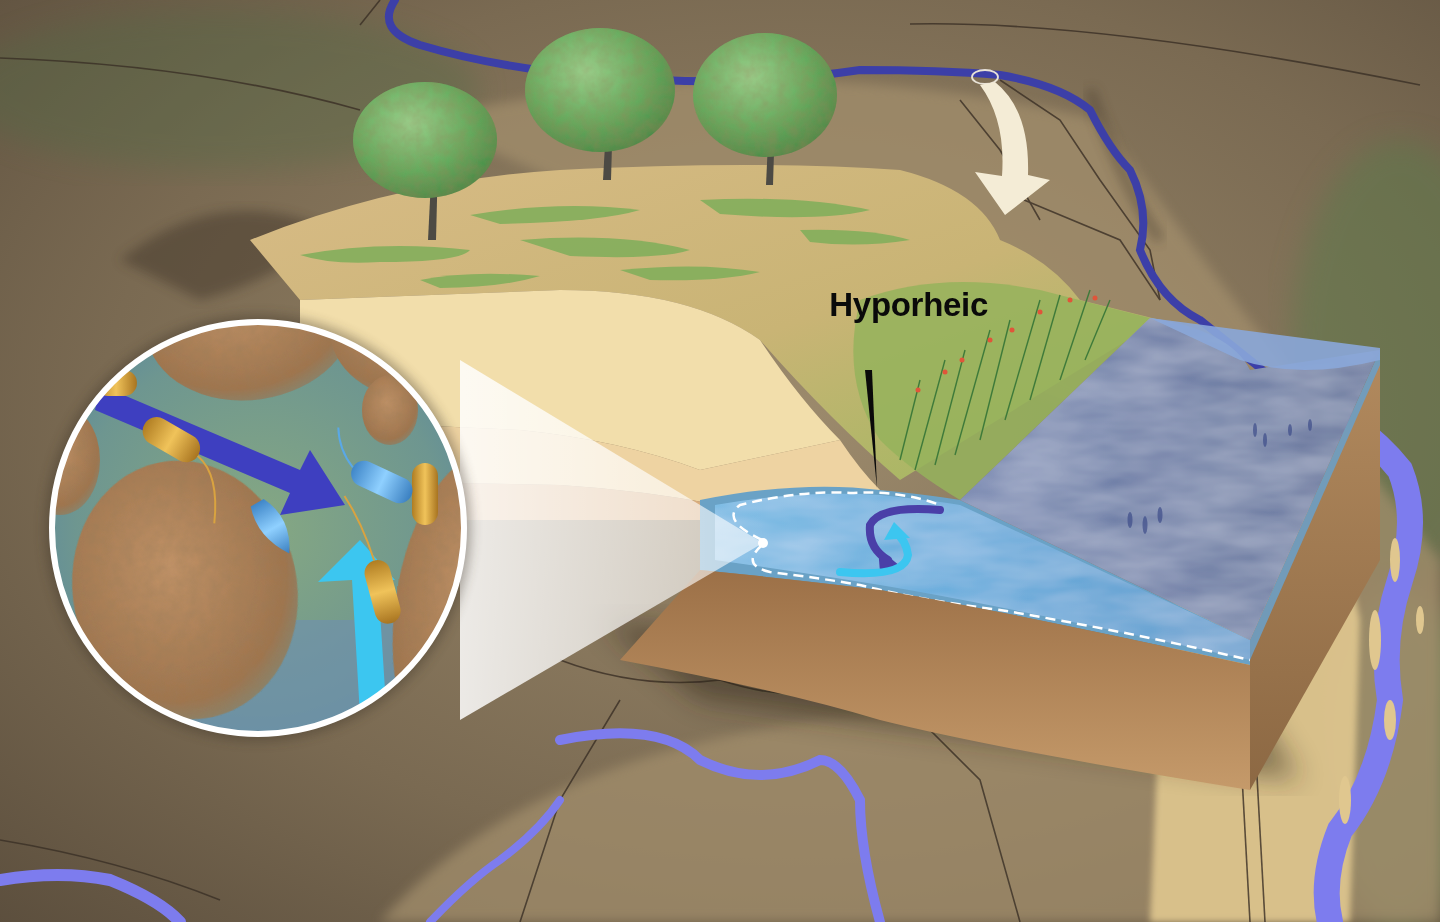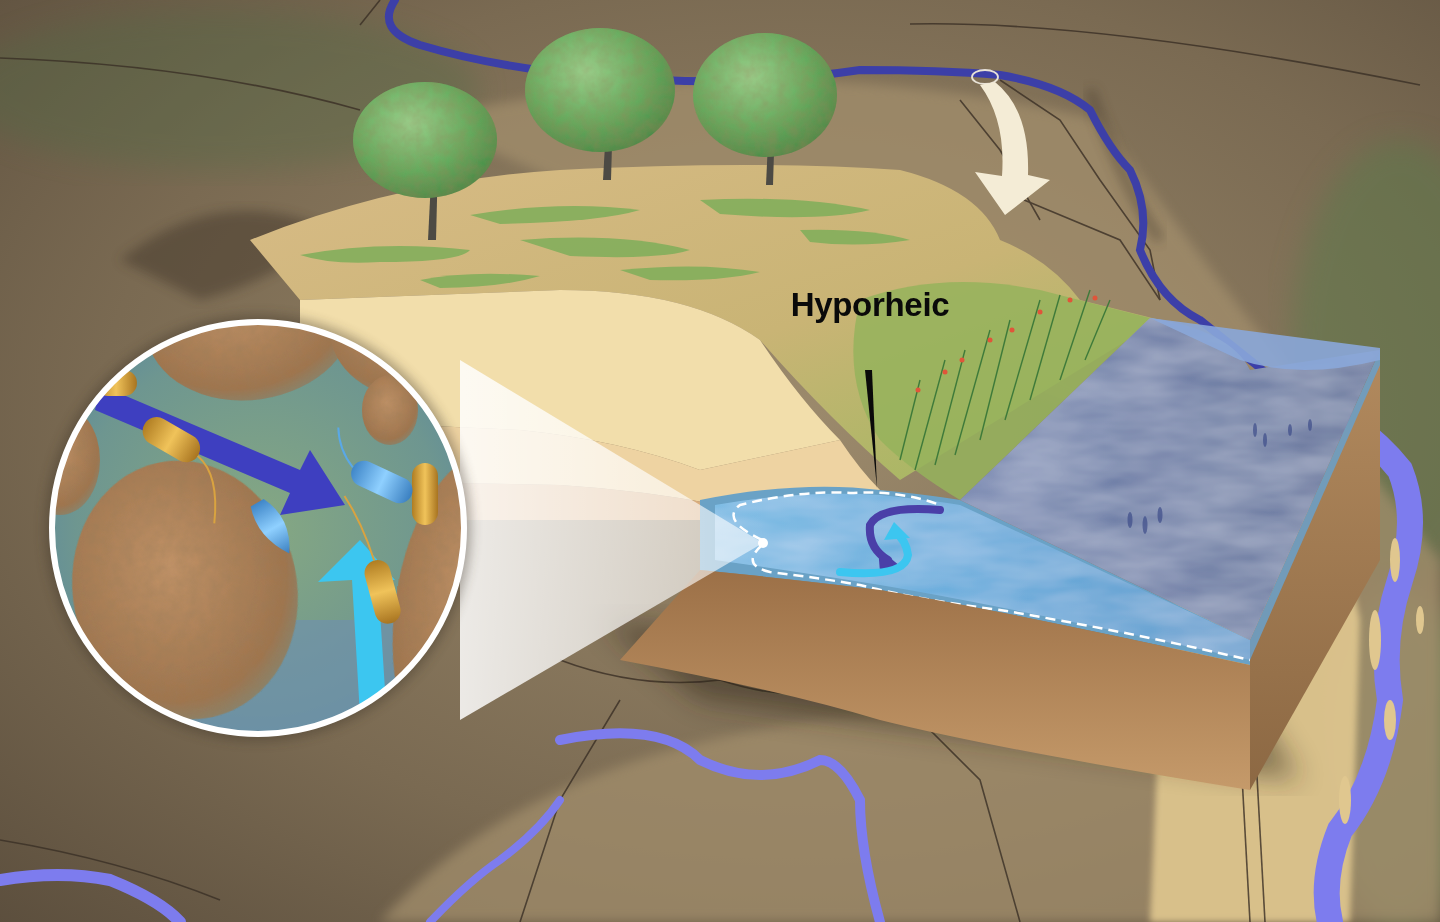--- a/index.html
+++ b/index.html
@@ -5,21 +5,21 @@
   html, body { margin: 0; padding: 0; }
   body {
     width: 1440px; height: 922px; overflow: hidden;
     background: #6e6150;
     font-family: "Liberation Sans", sans-serif;
   }
   #stage { position: relative; width: 1440px; height: 922px; }
   #scene { position: absolute; left: 0; top: 0; }
   .label-block {
     position: absolute; left: 752px; top: 288px;
-    width: 236px; text-align: center;
+    width: 236px; text-align: right;
     font-family: "Liberation Sans", sans-serif;
     font-weight: bold; font-size: 33px; line-height: 34px;
     color: #0a0a0a; letter-spacing: -0.3px;
   }
   .label-block span { display: block; }
 </style>
 </head>
 <body>
 
 <div id="stage">

